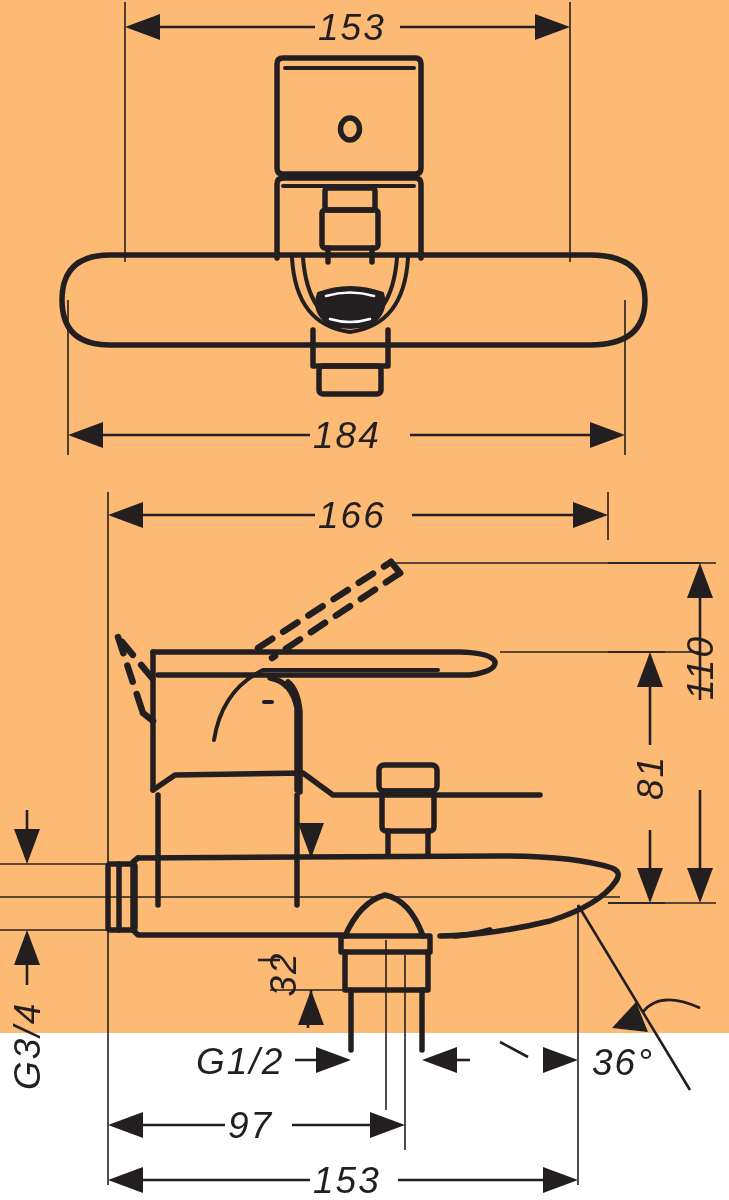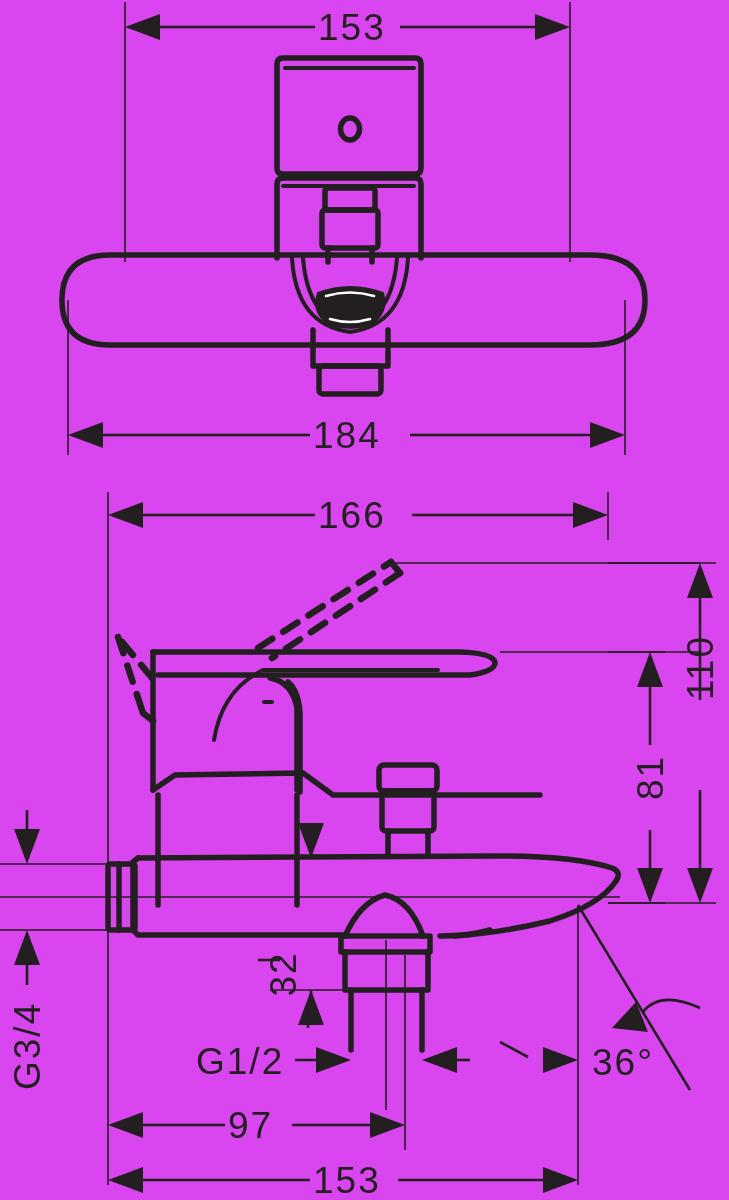--- a/index.html
+++ b/index.html
@@ -9,22 +9,23 @@
   }
   body {
     width: 729px;
     height: 1200px;
     font-family: "Liberation Sans", sans-serif;
     overflow: hidden;
   }
   #drawing-root {
     position: relative;
     width: 729px;
-    height: 1200px;
-    background: #d946ef;
+    height: 1033px;
+    background: #fdba74;
+    font-style: italic;
   }
   svg#tech-drawing {
     display: block;
     width: 729px;
     height: 1200px;
   }
   .dim-text {
     font-family: "Liberation Sans", sans-serif;
     font-size: 37px;
     fill: #231f20;

